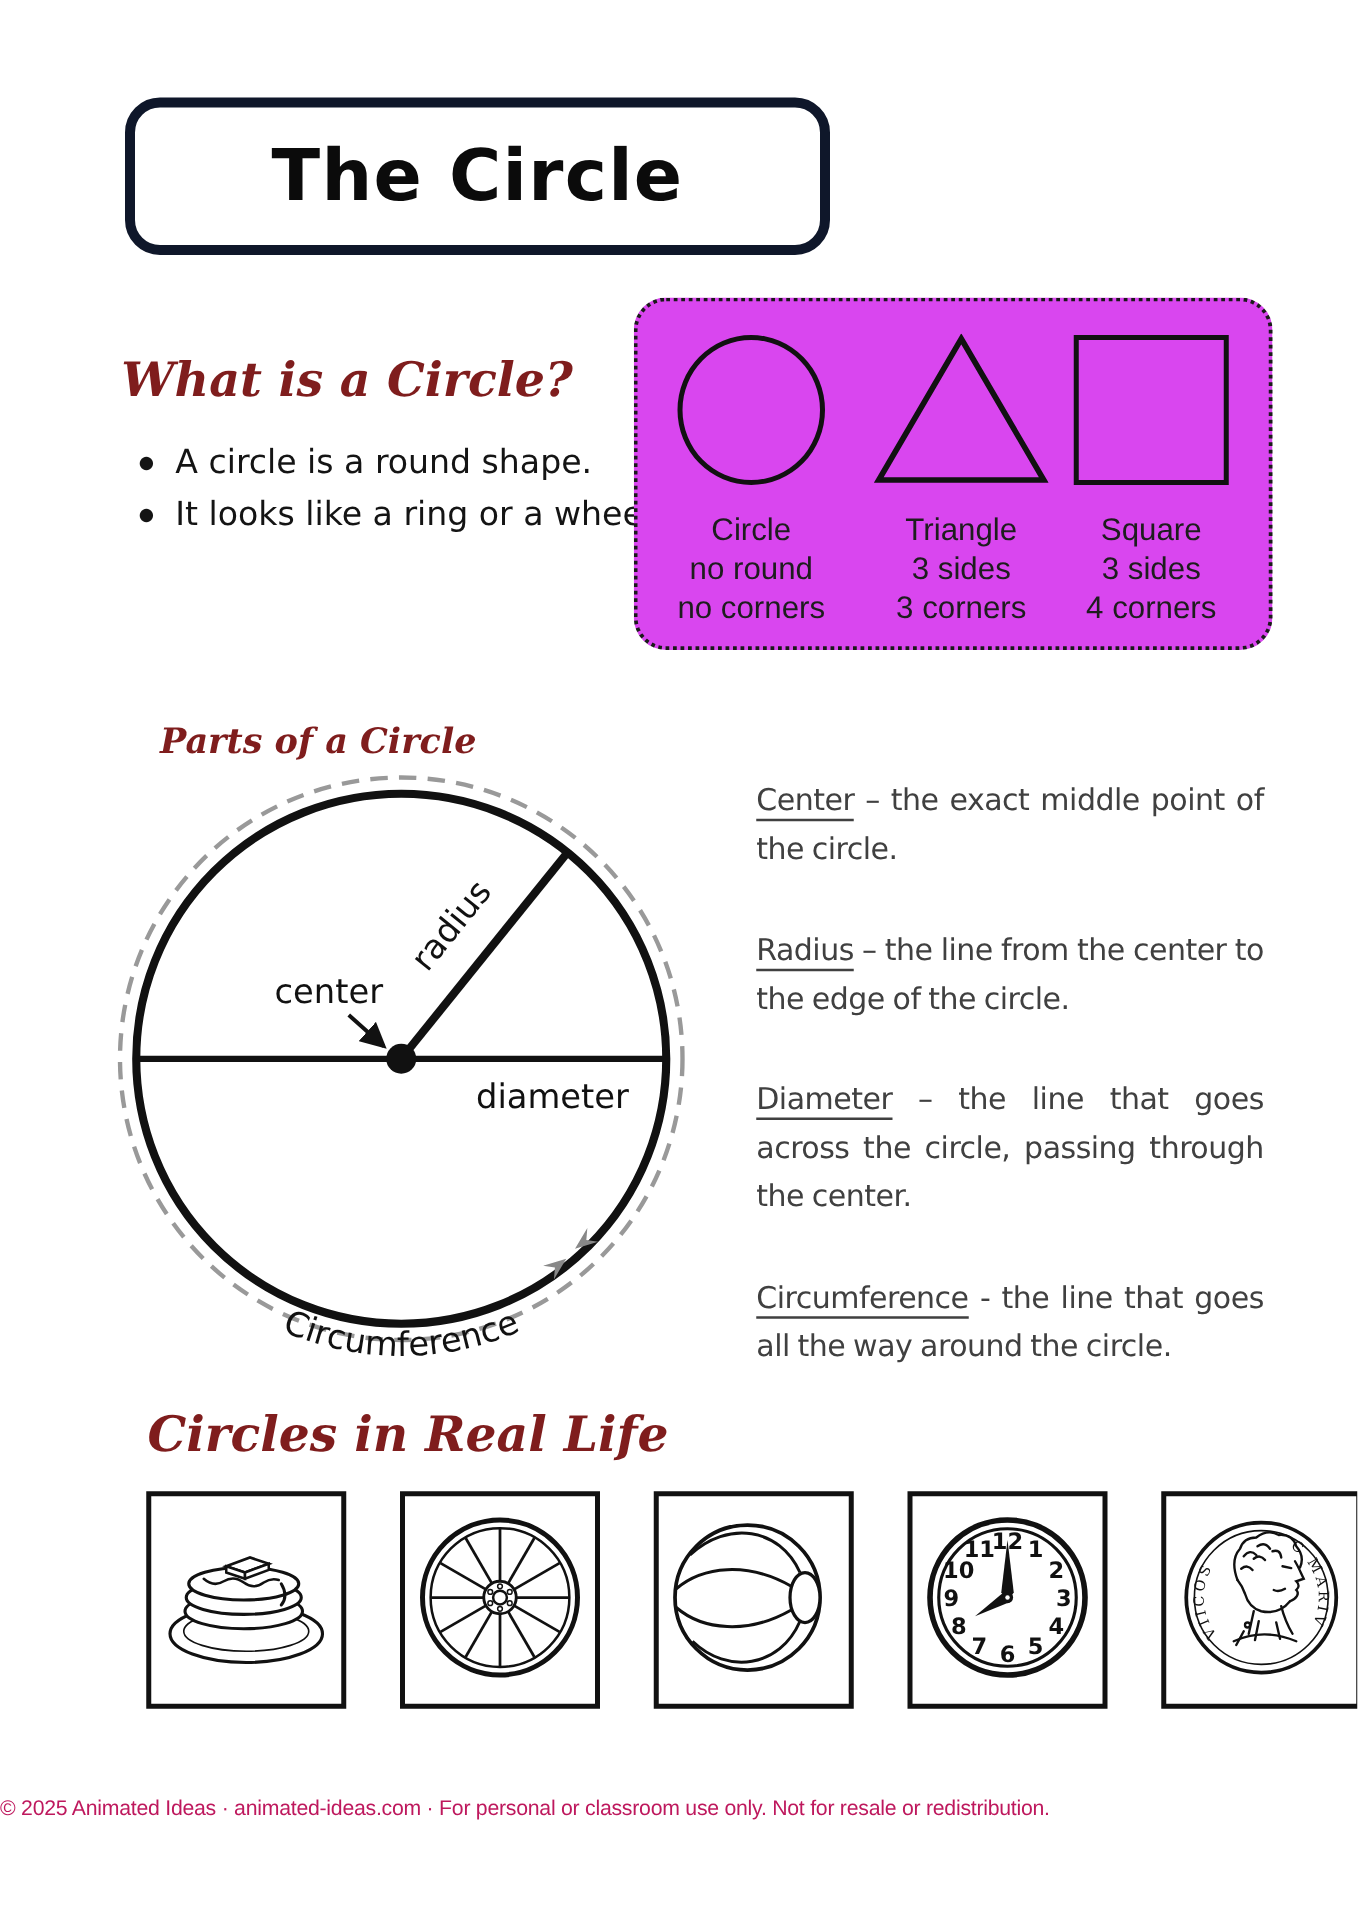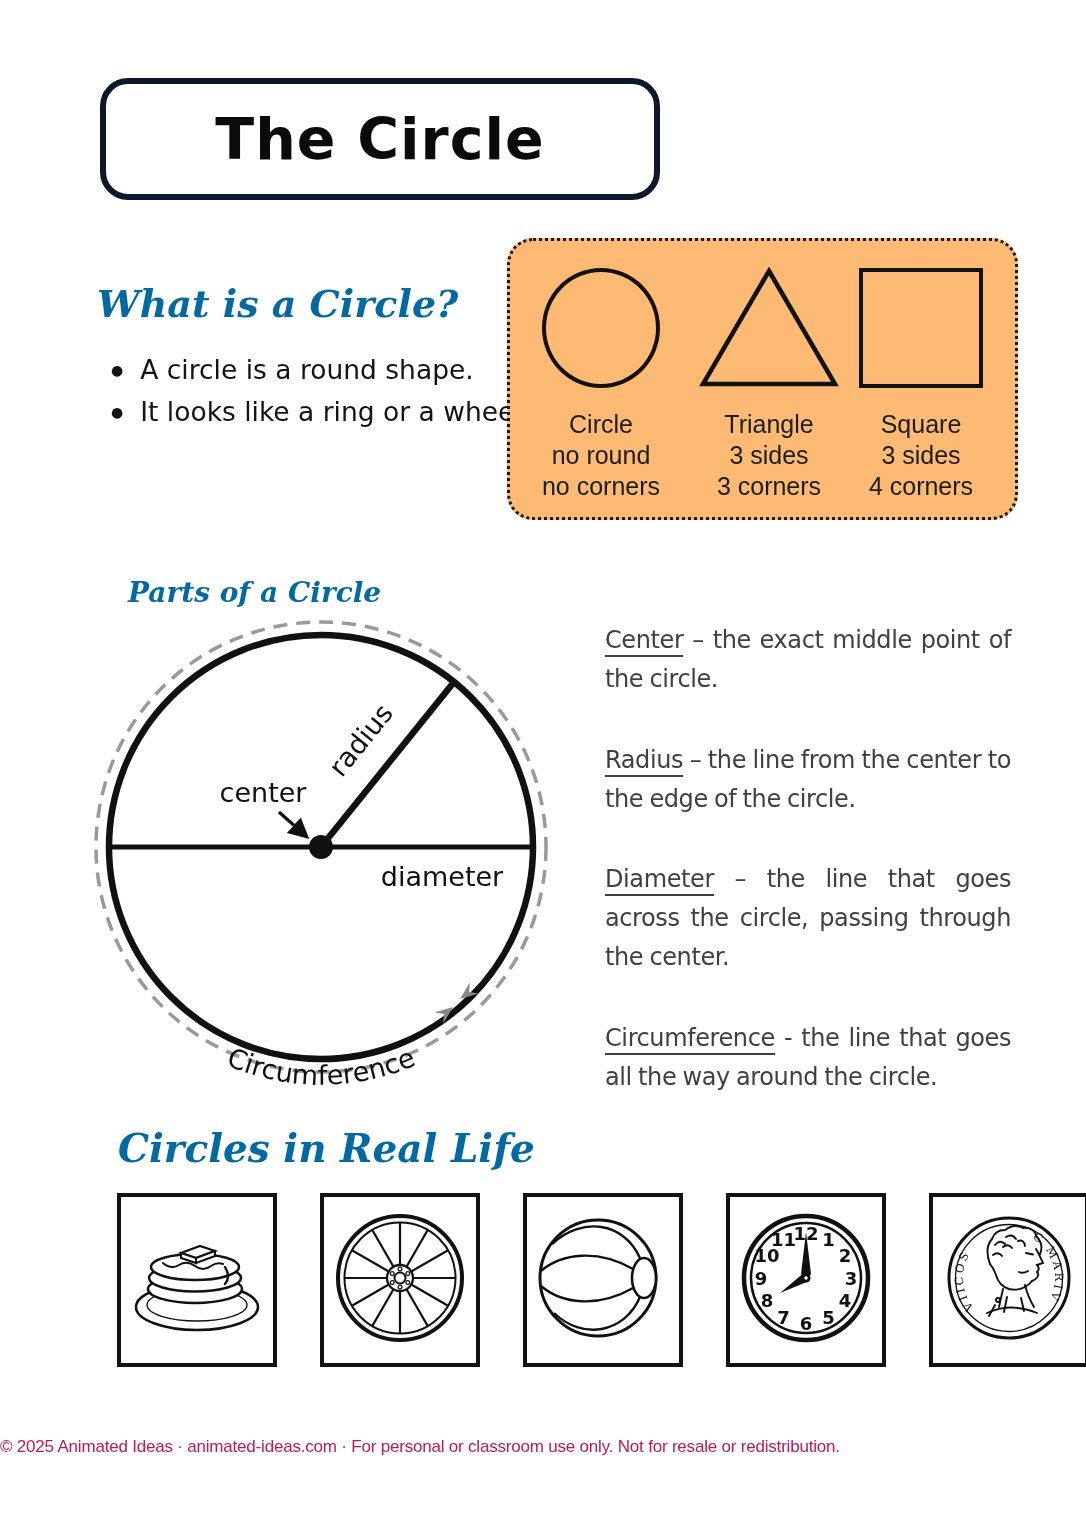--- a/index.html
+++ b/index.html
@@ -1,38 +1,38 @@
 <!DOCTYPE html>
 <html><head>
 <meta charset="utf-8">
 <style>
   html,body{margin:0;padding:0;background:#fff;}
   .page{position:relative;width:1086px;height:1536px;background:#ffffff;overflow:hidden;
         font-family:"DejaVu Sans",sans-serif;color:#111;}
 
   
   .title-box{position:absolute;left:100px;top:78px;width:548px;height:110px;
-             border:6px solid #0f172a;border-radius:28px;display:flex;align-items:center;justify-content:center;}
+             border:8px solid #0f172a;border-radius:28px;display:flex;align-items:center;justify-content:center;}
   .title-text{font-size:57px;font-weight:bold;letter-spacing:1px;color:#0b0b0b;}
 
   
   .script-heading{position:absolute;margin:0;font-family:"DejaVu Serif",serif;font-style:italic;
-                  font-weight:700;color:#0369a1;white-space:nowrap;}
+                  font-weight:700;color:#7f1d1d;white-space:nowrap;}
   .what-heading{left:97px;top:281px;font-size:38px;}
   .parts-heading{left:128px;top:576px;font-size:28px;}
   .life-heading{left:118px;top:1125px;font-size:39px;}
 
   
   .bullets{position:absolute;left:108px;top:355px;width:430px;}
   .bullet-item{display:flex;align-items:flex-start;margin-bottom:12px;font-size:26.5px;line-height:30px;color:#141414;}
   .bullet-item::before{content:"●";font-size:14px;line-height:30px;margin:0 17px 0 3px;}
 
   
   .shapes-box{position:absolute;left:507px;top:238px;width:505px;height:276px;
-              border:3px dotted #1a1a1a;border-radius:26px;background:#fdba74;}
+              border:3px dotted #1a1a1a;border-radius:26px;background:#d946ef;}
   .shape-col{position:absolute;top:0;text-align:center;font-family:"Liberation Sans",sans-serif;
              font-size:25px;line-height:31px;color:#1d1d1d;}
   .col-circle{left:16px;width:150px;}
   .col-triangle{left:168px;width:182px;}
   .col-square{left:332px;width:158px;}
   .shape-circle{width:110px;height:112px;border:4px solid #111;border-radius:50%;margin:27px auto 0;}
   .shape-triangle{display:block;margin:26px auto 0;}
   .shape-square{width:116px;height:112px;border:4px solid #111;margin:27px auto 0;}
   .shape-name{margin-top:21px;}
 

